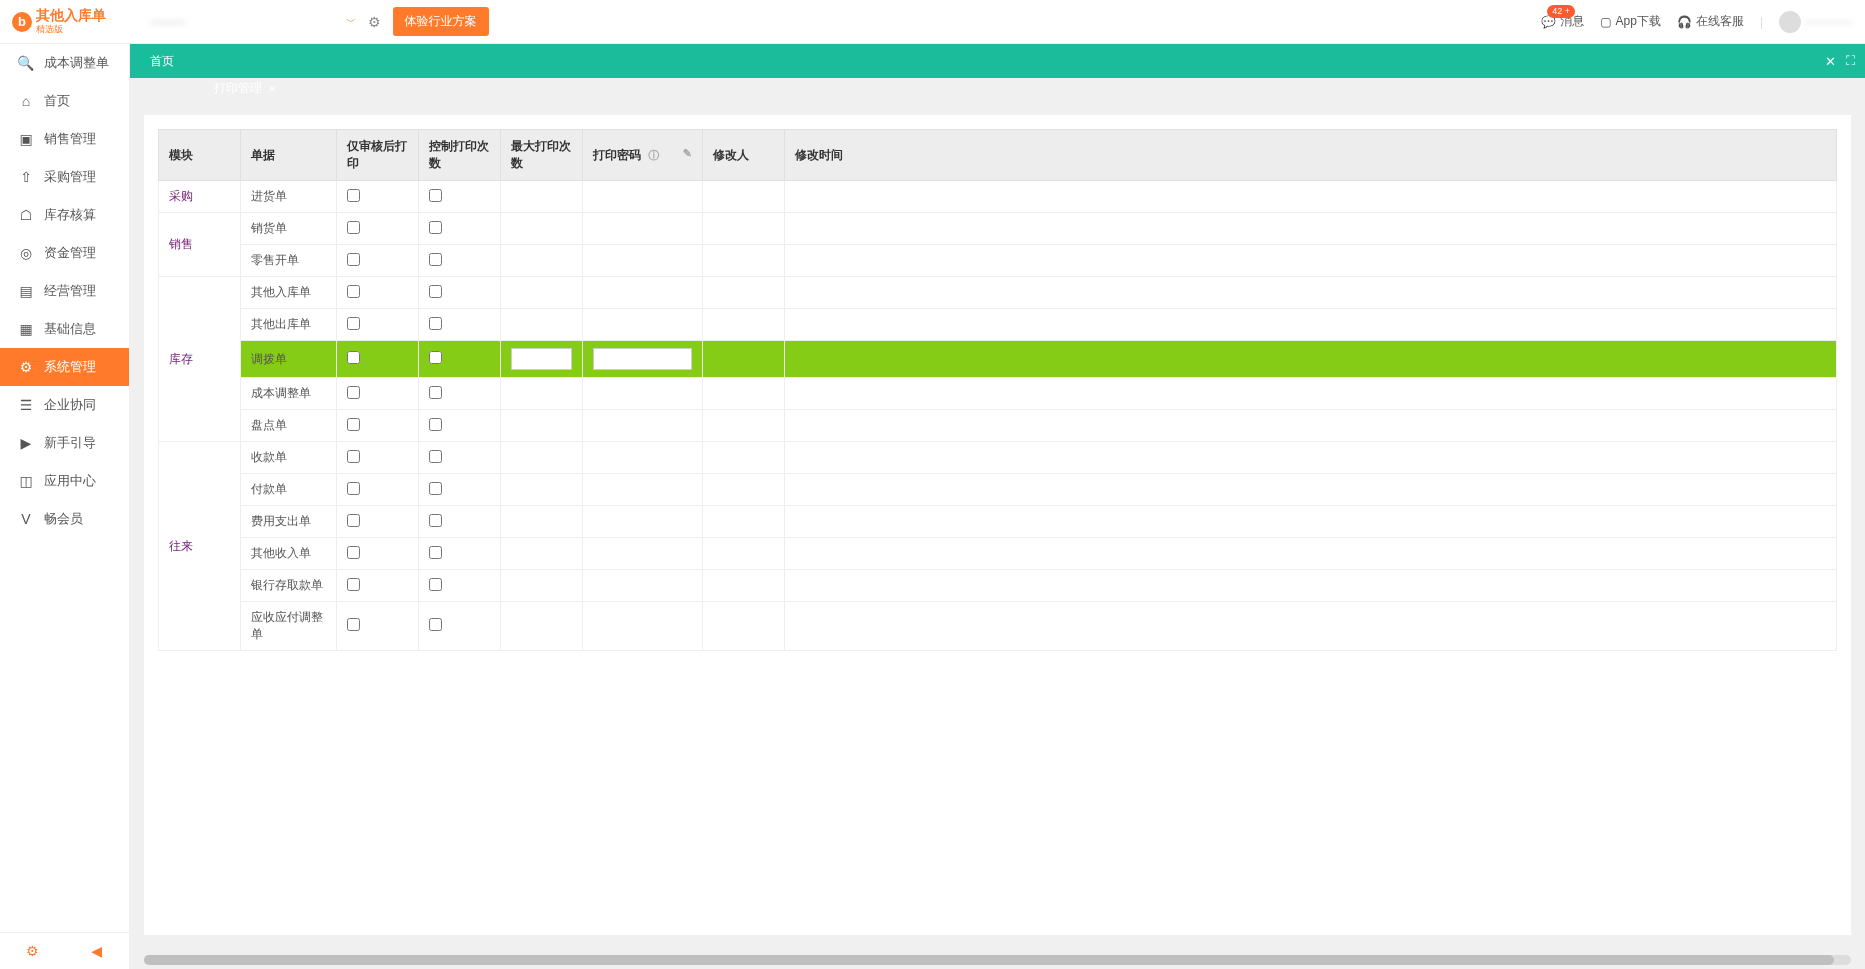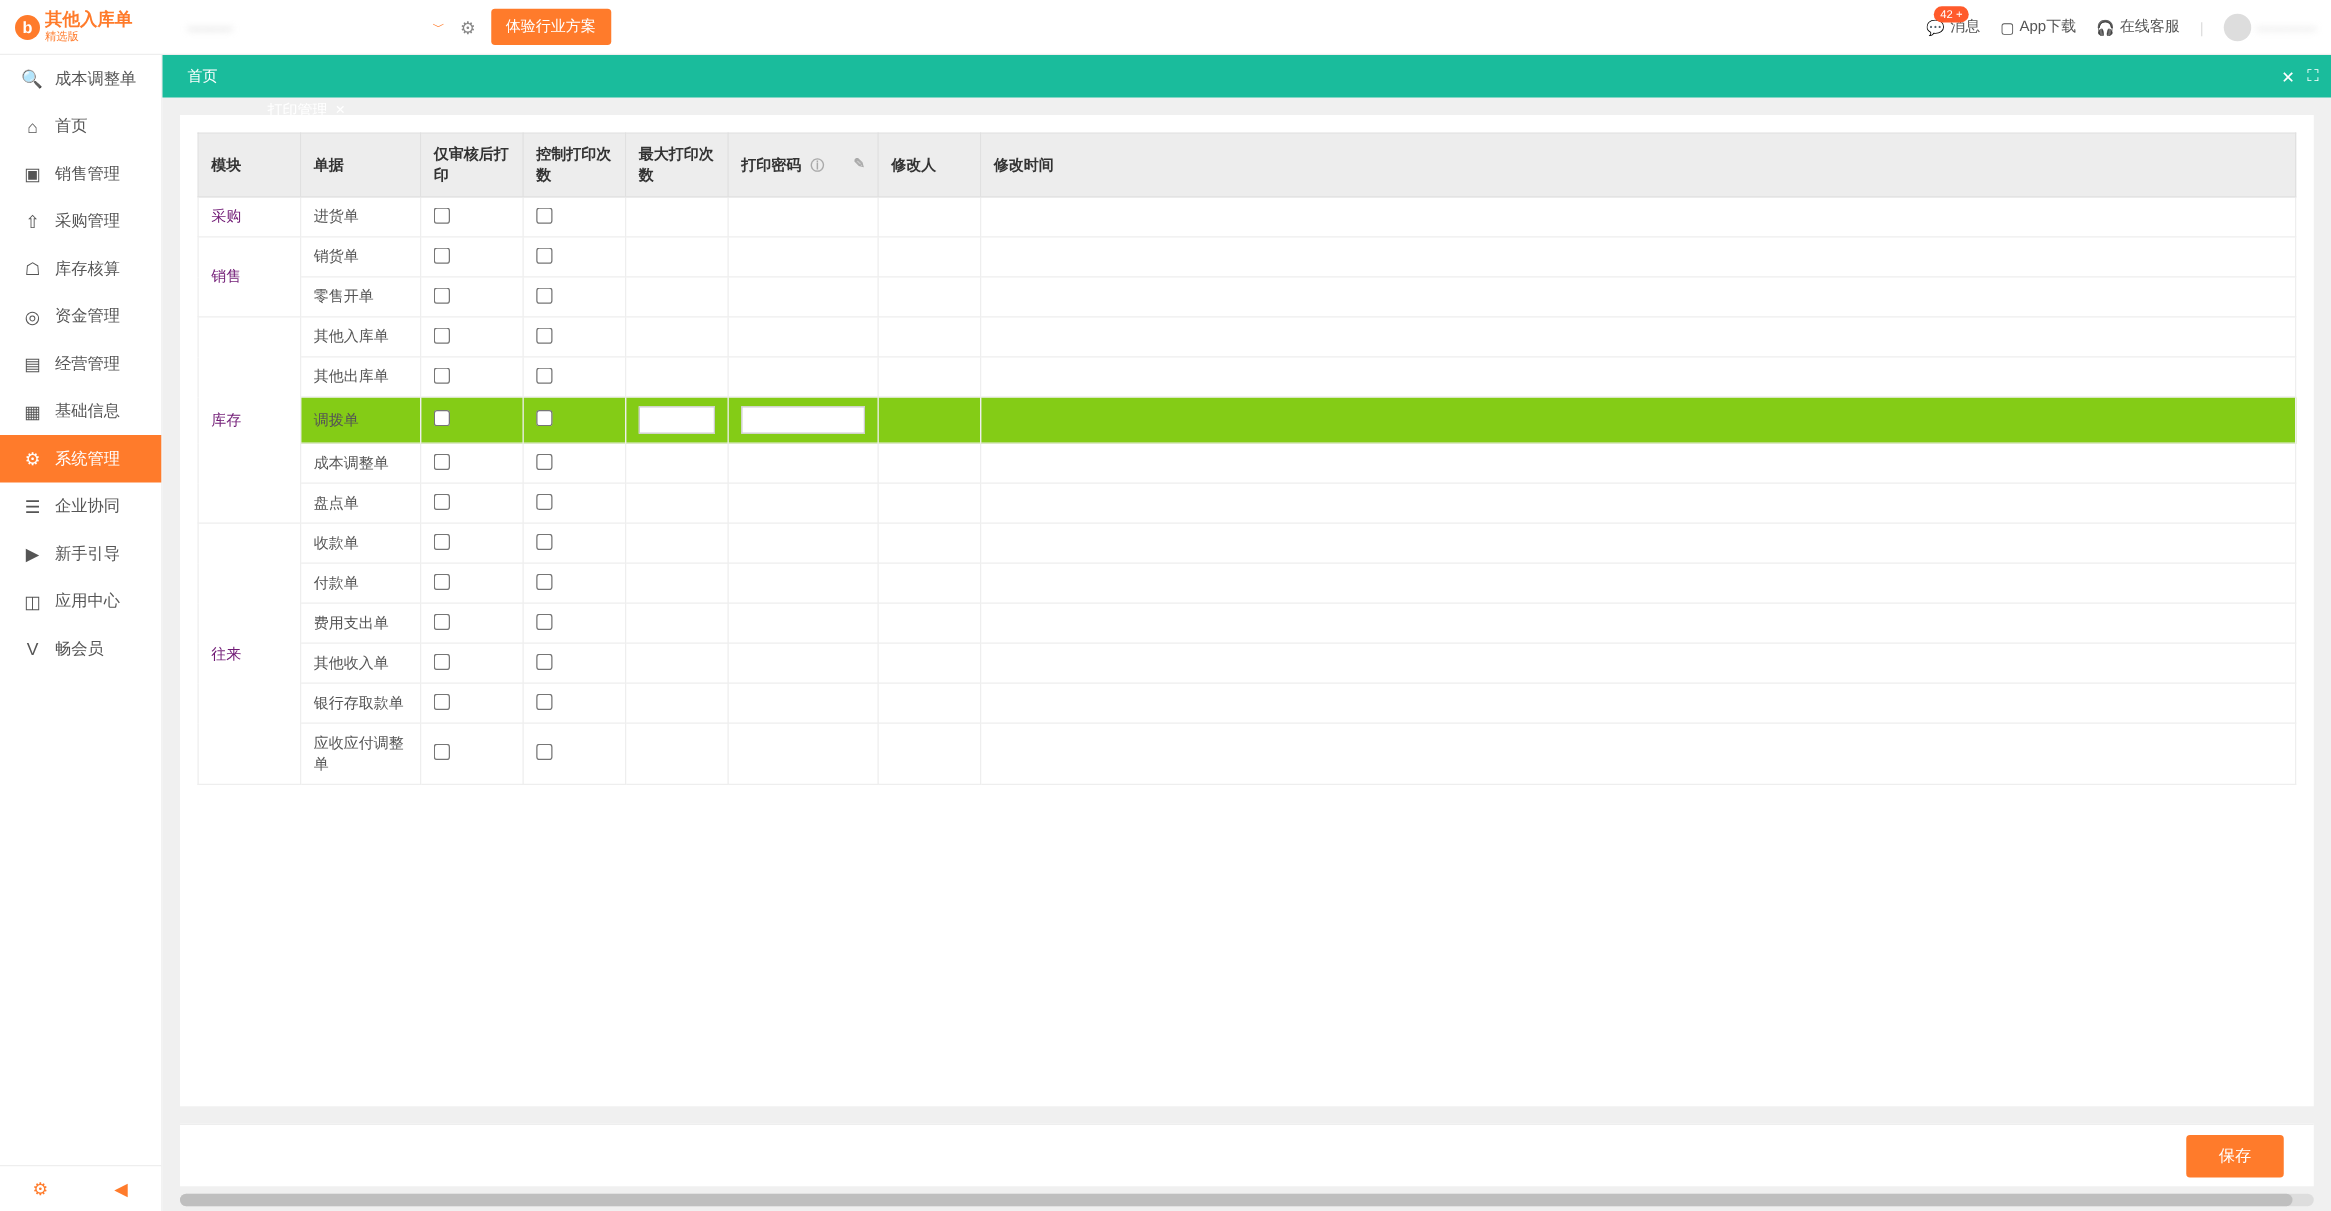--- a/index.html
+++ b/index.html
@@ -34,21 +34,21 @@
 
 
 .main { flex:1; display:flex; flex-direction:column; background:#f0f0f0; min-width:0; }
 .tabs { height:34px; background:#1abc9c; display:flex; align-items:stretch; }
 .tab { padding:0 20px; color:#fff; display:flex; align-items:center; gap:6px; cursor:pointer; font-size:12px; }
 .tab.active { background:#139e82;margin-top:44px; }
 .tab-close { font-size:10px; cursor:pointer; }
 .tabs-right { margin-left:auto; display:flex; align-items:center; gap:10px; padding-right:10px; color:#fff; }
 .tabs-right span { cursor:pointer; font-size:13px; }
 
-.content { flex:1; padding:14px; overflow:auto; }
+.content { flex:1; padding:14px; overflow:auto;margin-top:23px; }
 .card { background:#fff; height:100%; padding:14px 14px 0; display:flex; flex-direction:column; }
 
 
 .tbl { width:100%; border-collapse:collapse; table-layout:fixed; }
 .tbl th { background:#ededed; font-weight:600; font-size:12px; text-align:left; padding:8px 10px; border:1px solid #e0e0e0; color:#333; }
 .tbl td { border:1px solid #eee; padding:7px 10px; font-size:12px; color:#555; vertical-align:middle; height:32px; }
 .tbl td.module { border-right:1px solid #eee; color:#701a75; }
 .tbl input[type=checkbox]{ cursor:pointer; width:13px; height:13px; }
 .tbl tr.hl td { background:#84cc16; }
 .tbl tr.hl td input[type=text]{ width:100%; height:22px; border:1px solid #ccc; background:#fff; padding:0 4px; font-size:11px; }
@@ -341,20 +341,17 @@
                 <td></td>
                 <td></td>
                 <td></td>
                 <td></td>
               </tr>
             </tbody>
         </table>
       </div>
     </div>
 
-    <div class="save-bar">
-      <button class="save-btn">保存</button>
-    </div>
     <div class="scroll-strip">
       <div class="scroll-thumb"></div>
     </div>
   </div>
 </div>
 
 </body></html>

